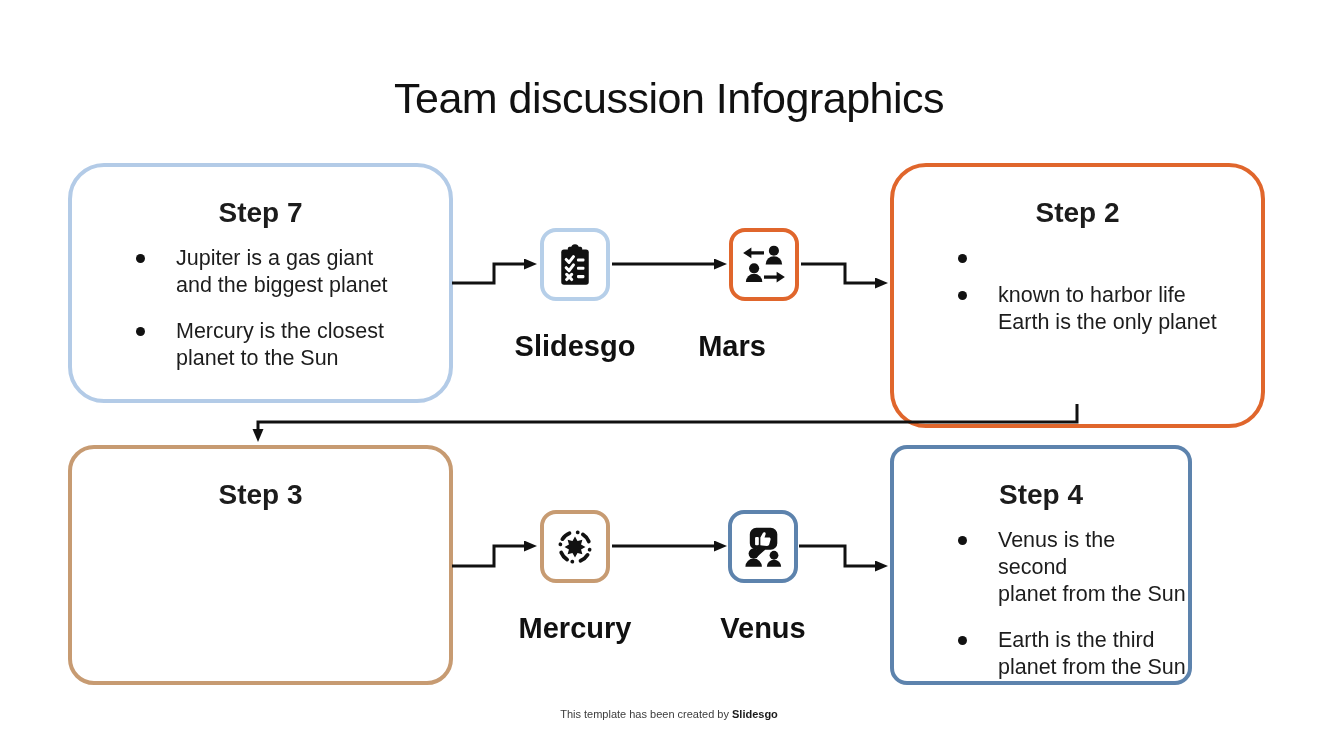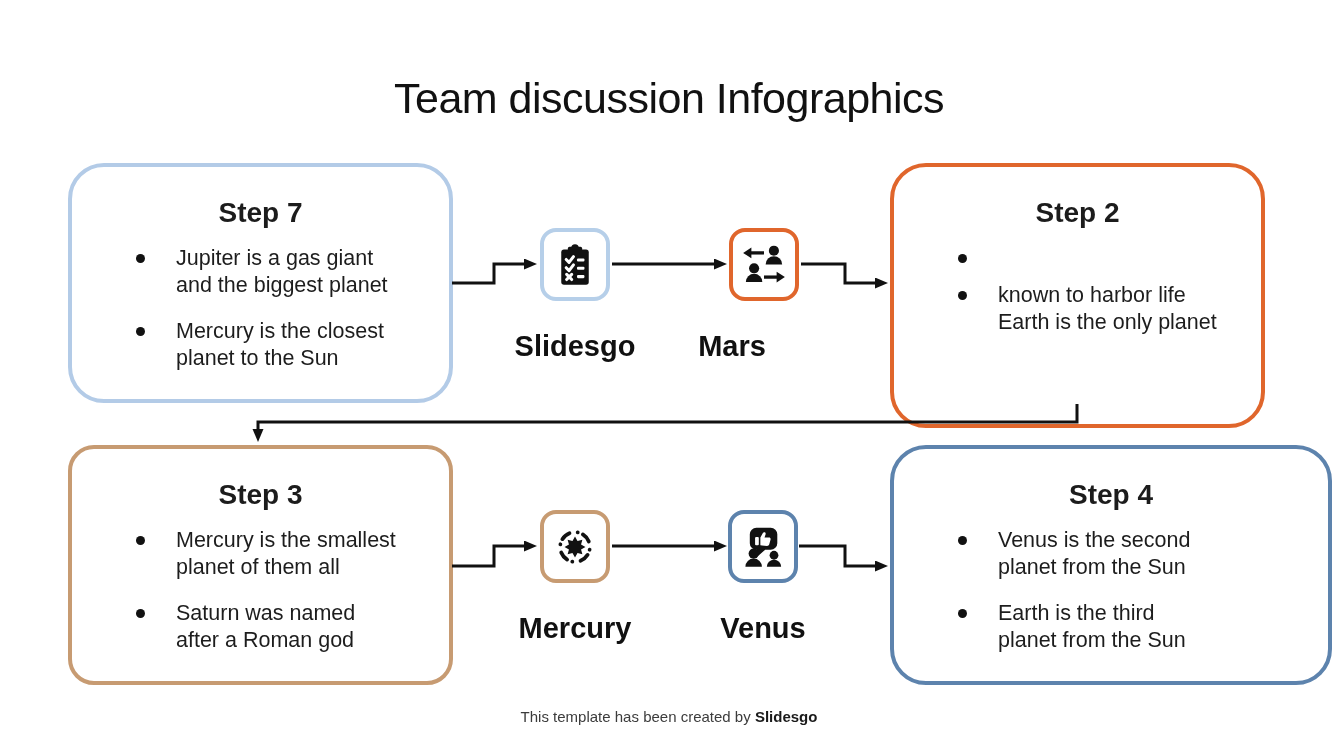--- a/index.html
+++ b/index.html
@@ -12,21 +12,21 @@
     position:absolute;left:0;top:74px;width:100%;text-align:center;
     font-size:43px;font-weight:normal;letter-spacing:-0.5px;color:#111;
   }
   .card{
     position:absolute;background:#fff;border:4px solid #999;border-radius:36px;
     box-sizing:border-box;
   }
   .card.s1{left:68px;top:163px;width:385px;height:240px;border-color:#b3cbe7;}
   .card.s2{left:890px;top:163px;width:375px;height:265px;border-color:#e0662c;}
   .card.s3{left:68px;top:445px;width:385px;height:240px;border-color:#c79b72;border-radius:26px;}
-  .card.s4{left:890px;top:445px;width:442px;height:240px;border-color:#5d83ad;}
+  .card.s4{left:890px;top:445px;width:302px;height:240px;border-color:#5d83ad;border-radius:17px;}
   .card-title{
     text-align:center;font-size:28px;font-weight:bold;margin-top:30px;color:#1c1c1c;
   }
   .bullets{margin-top:16px;}
   .bullet{display:flex;align-items:flex-start;padding-left:64px;margin-bottom:19px;}
   .dot{
     width:9px;height:9px;border-radius:50%;background:#111;flex:0 0 9px;margin-top:9px;
   }
   .bl{margin-left:31px;font-size:21.5px;line-height:27px;color:#1d1d1d;}
   .bl span{display:block;}
@@ -38,21 +38,21 @@
   .tile.b-orange{border-color:#e0662c;}
   .tile.b-tan{border-color:#c79b72;}
   .tile.b-sblue{border-color:#5d83ad;}
   .tile svg{width:44px;height:44px;display:block;}
   .tile-label{
     position:absolute;width:200px;text-align:center;font-size:29px;font-weight:bold;color:#111;
   }
   #connectors{position:absolute;left:0;top:0;width:1338px;height:753px;pointer-events:none;}
   .footer{
     position:absolute;left:0;top:708px;width:100%;text-align:center;
-    font-size:15px;color:#3c3c3c;
+    font-size:11px;color:#3c3c3c;
   }
   .footer b{color:#1a1a1a;}
 </style>
 </head>
 <body>
 
 <div id="slide">
 
   <div class="slide-title">Team discussion Infographics</div>
 
@@ -87,36 +87,20 @@
         <span class="bl">
           <span>known to harbor life</span>
           <span>Earth is the only planet</span>
         </span>
       </div>
     </div>
   </div>
 
   <div class="card s3">
     <div class="card-title">Step 3</div>
-    <div class="bullets">
-      <div class="bullet">
-        <span class="dot"></span>
-        <span class="bl">
-          <span>Mercury is the smallest</span>
-          <span>planet of them all</span>
-        </span>
-      </div>
-      <div class="bullet">
-        <span class="dot"></span>
-        <span class="bl">
-          <span>Saturn was named</span>
-          <span>after a Roman god</span>
-        </span>
-      </div>
-    </div>
   </div>
 
   <div class="card s4">
     <div class="card-title">Step 4</div>
     <div class="bullets">
       <div class="bullet">
         <span class="dot"></span>
         <span class="bl">
           <span>Venus is the second</span>
           <span>planet from the Sun</span>

